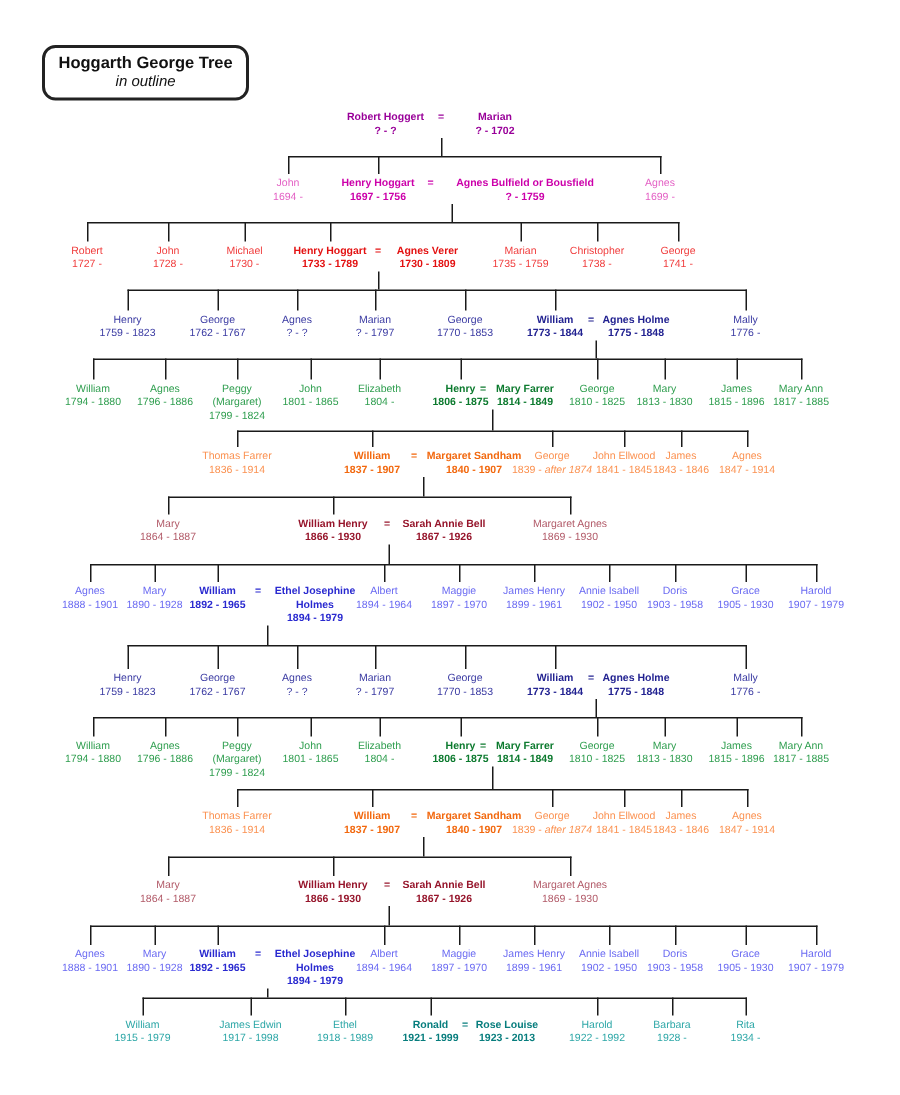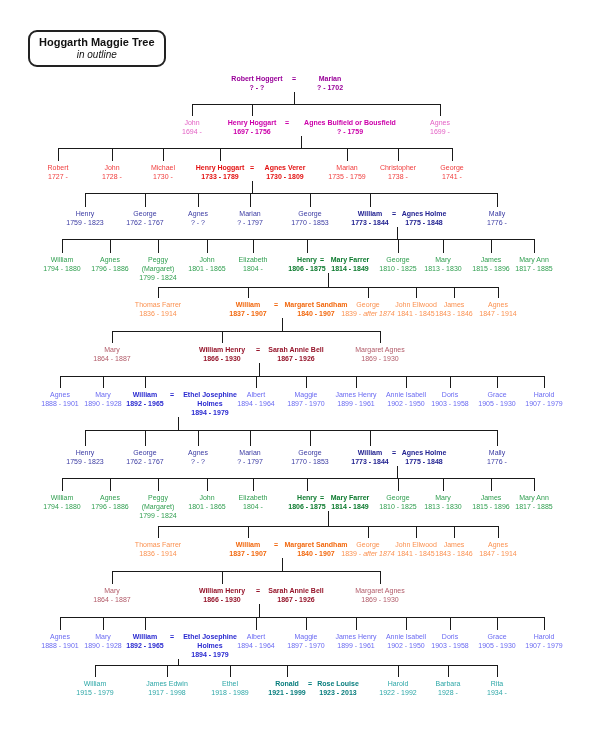--- a/index.html
+++ b/index.html
@@ -15,21 +15,21 @@
   .eq{position:absolute;transform:translateX(-50%);font-size:7px;line-height:9px;font-weight:bold;}
   .em{font-style:italic;}
   .hline{position:absolute;height:1px;background:#1a1a1a;}
   .vline{position:absolute;width:1px;background:#1a1a1a;}
 </style>
 </head>
 <body>
 
 <div class="canvas">
   <div class="title-box">
-    <div class="t1">Hoggarth Maggie Tree</div>
+    <div class="t1">Hoggarth George Tree</div>
     <div class="t2">in outline</div>
   </div>
   <div id="tree">
       <div class="eq" style="left: 294px; top: 74px; color: rgb(153, 0, 153);">=</div>
       <div class="person bold" style="left: 257px; top: 74px; color: rgb(153, 0, 153);">
         <div class="pname">Robert Hoggert</div>
         <div class="pdates">? - ?</div>
       </div>
       <div class="person bold" style="left: 330px; top: 74px; color: rgb(153, 0, 153);">
         <div class="pname">Marian</div>

